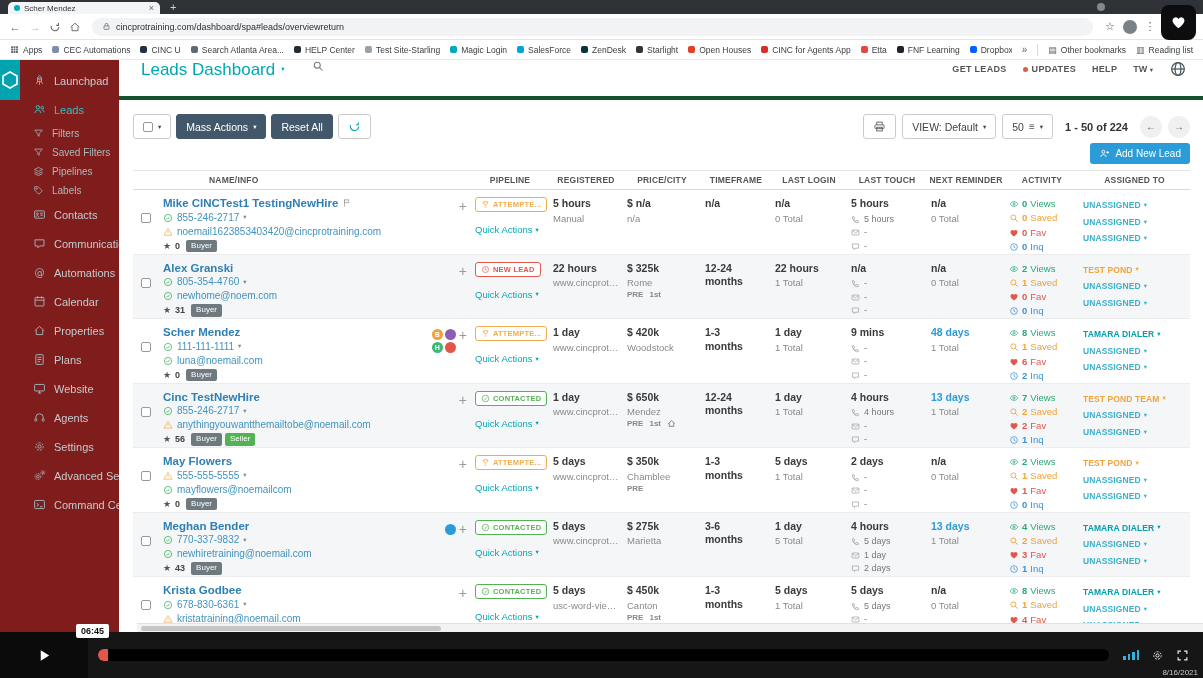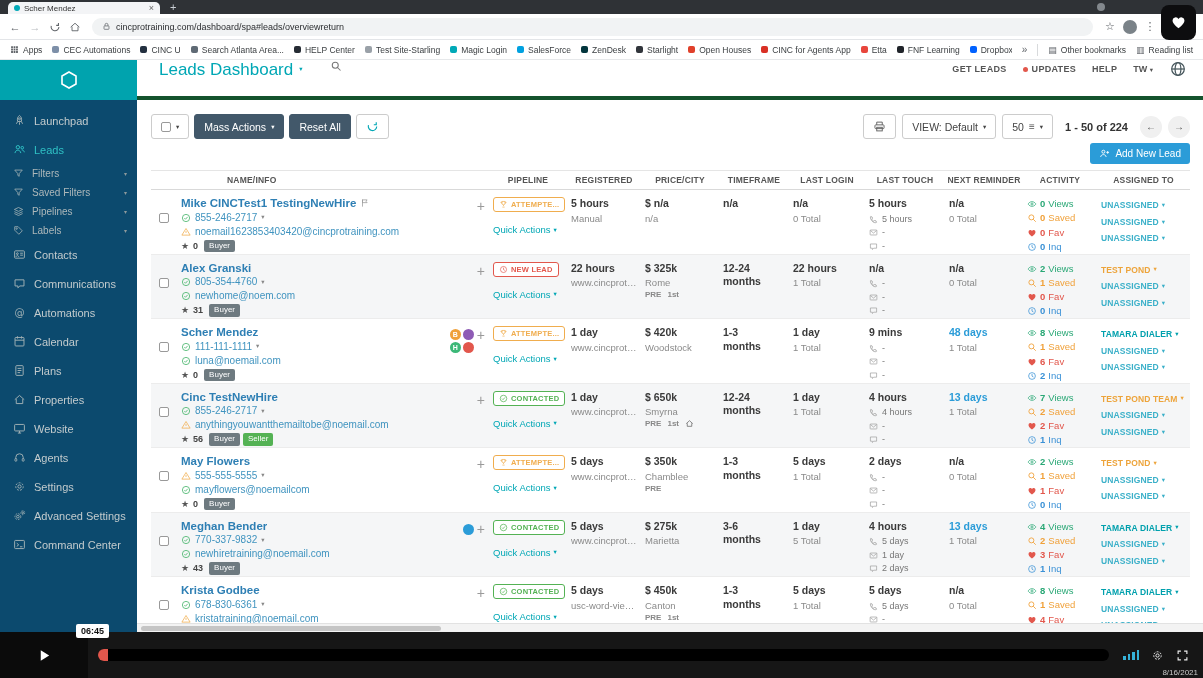--- a/index.html
+++ b/index.html
@@ -30,21 +30,21 @@
 .bm{display:inline-flex;align-items:center;gap:4px;cursor:pointer;flex-shrink:0}
 .bm svg.ic{width:9px;height:9px;color:#5f6368}
 .bm-dot{width:7px;height:7px;border-radius:2px;display:inline-block;flex-shrink:0}
 .bm-list{display:flex;gap:10px;align-items:center;flex:1;overflow:hidden;min-width:0}
 .bm-overflow{color:#5f6368;font-size:10px;cursor:pointer}
 .bm-sep{width:1px;height:12px;background:#d8dadc}
 .bm-glyph{font-size:9px;color:#5f6368}
 
 
 .app{display:flex;height:618px;overflow:hidden;position:relative}
-.sidebar{width:137px;background:#0c4a6e;flex-shrink:0;display:flex;flex-direction:column}
+.sidebar{width:119px;background:#7f1d1d;flex-shrink:0;display:flex;flex-direction:row}
 .logo{height:40px;background:#00a3ae;display:flex;align-items:center;justify-content:center;cursor:pointer}
 .logo svg.ic{width:20px;height:20px;color:#fff}
 #sidebar-items{padding-top:6px}
 .side-item{display:flex;align-items:center;gap:8px;height:29px;padding:0 10px 0 13px;color:#c3cbcd;font-size:11px;cursor:pointer}
 .side-item svg.side-ic{width:13px;height:13px;color:#9fb0b4}
 .side-item.active{color:#2fc1c5}
 .side-item.active svg.side-ic{color:#2fc1c5}
 .side-item.sub{height:19px;font-size:10px;color:#aeb8ba}
 .side-item.sub svg.side-ic{width:11px;height:11px}
 .side-chev{margin-left:auto;font-size:6px;color:#8d999c}
@@ -526,29 +526,29 @@
             <span class="side-t">Automations</span>
           </div>
           <div class="side-item">
             <svg class="ic side-ic">
               <use href="#i-calendar"></use>
             </svg>
             <span class="side-t">Calendar</span>
           </div>
           <div class="side-item">
             <svg class="ic side-ic">
+              <use href="#i-home"></use>
+            </svg>
+            <span class="side-t">Properties</span>
+          </div>
+          <div class="side-item">
+            <svg class="ic side-ic">
               <use href="#i-doc"></use>
             </svg>
             <span class="side-t">Plans</span>
-          </div>
-          <div class="side-item">
-            <svg class="ic side-ic">
-              <use href="#i-home"></use>
-            </svg>
-            <span class="side-t">Properties</span>
           </div>
           <div class="side-item">
             <svg class="ic side-ic">
               <use href="#i-monitor"></use>
             </svg>
             <span class="side-t">Website</span>
           </div>
           <div class="side-item">
             <svg class="ic side-ic">
               <use href="#i-headset"></use>
@@ -1126,21 +1126,21 @@
                   <span>Quick Actions</span>
                   <span class="caret">▾</span>
                 </span>
     </div>
     <div class="td td-reg">
                 <div class="main">1 day</div>
                 <div class="sub">www.cincprotrain...</div>
               </div>
     <div class="td td-price">
                 <div class="main">$ 650k</div>
-                <div class="sub city">Smyrna</div>
+                <div class="sub city">Mendez</div>
                 <div class="tags">
                   <span class="tag">PRE</span>
                   <span class="tag">1st</span>
                   <svg class="ic house-ic">
                     <use href="#i-home"></use>
                   </svg>
                 </div>
               </div>
     <div class="td td-time">
                 <div class="main">12-24</div>

